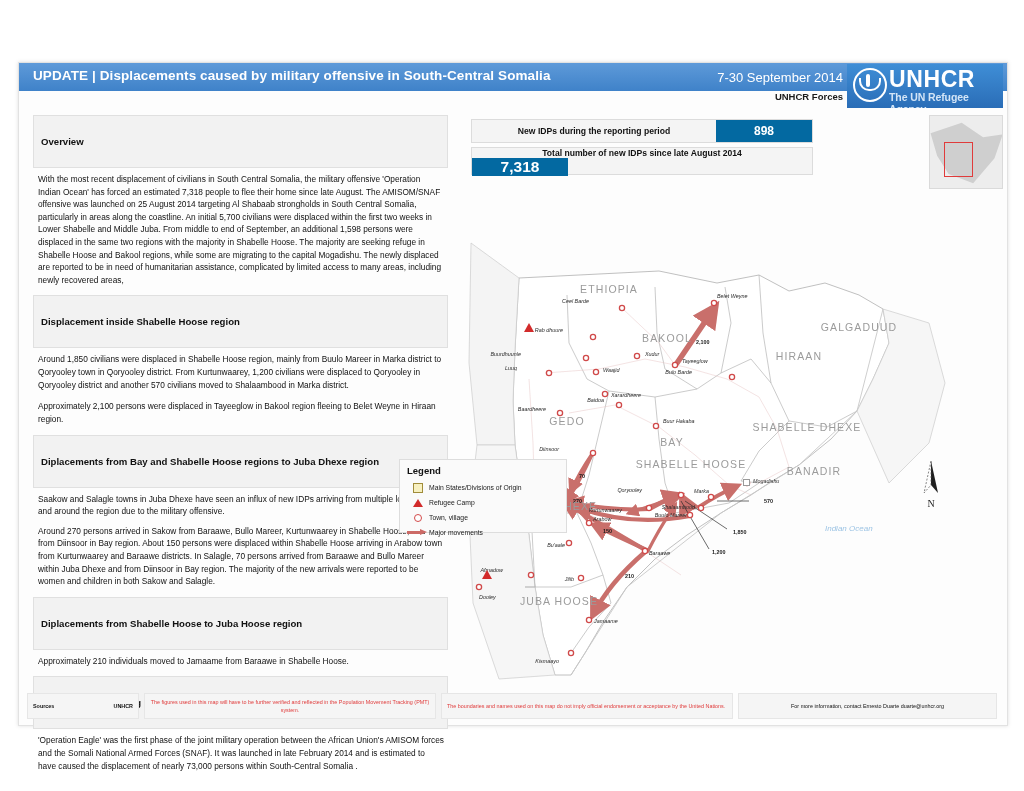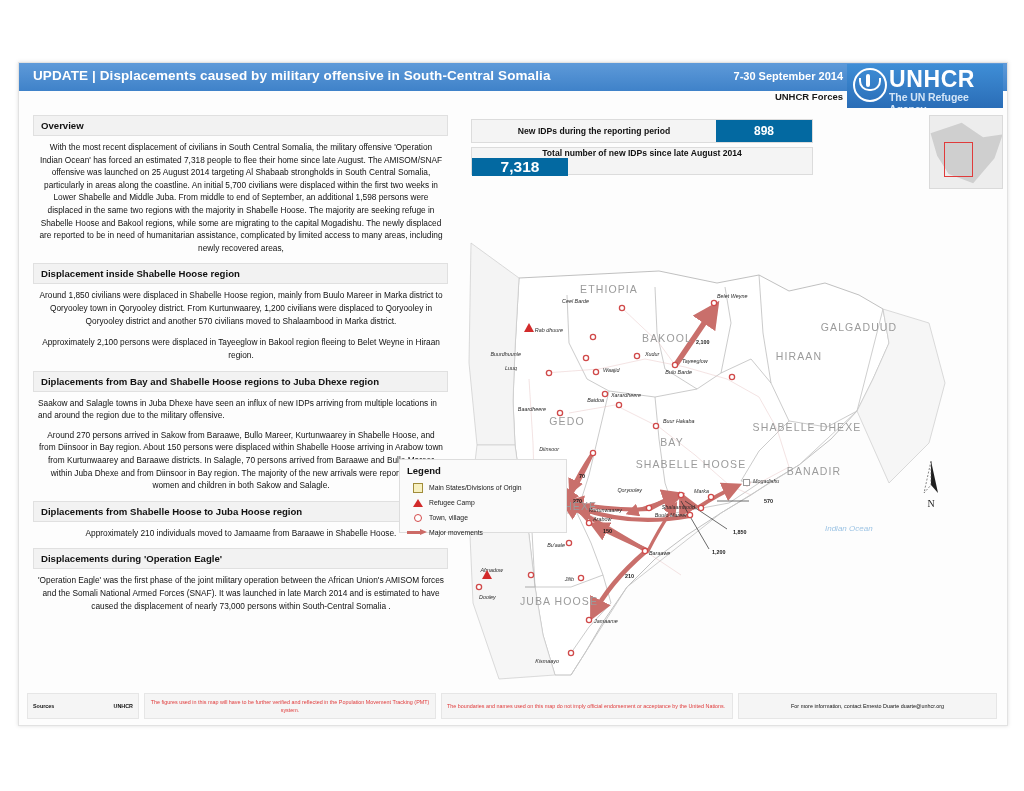--- a/index.html
+++ b/index.html
@@ -29,21 +29,21 @@
     background: #4d8fd4;
     background: linear-gradient(#5e9ad9, #3f82c9);
   }
   .hdr-title {
     position: absolute; left: 14px; top: 5px;
     color: #ffffff; font-size: 13.5px; font-weight: bold;
     letter-spacing: 0.1px; white-space: nowrap;
   }
   .hdr-date {
     position: absolute; right: 164px; top: 7px;
-    color: #ffffff; font-size: 11px; font-weight: bold;
+    color: #ffffff; font-size: 13px; font-weight: normal;
     white-space: nowrap;
   }
   .hdr-sub {
     position: absolute; right: 164px; top: 28px;
     color: #1a1a1a; font-size: 9.5px; font-weight: bold;
     white-space: nowrap;
   }
   .logo-box {
     position: absolute; right: 4px; top: 1px;
     width: 156px; height: 44px;
@@ -76,31 +76,31 @@
     position: absolute; left: 42px; top: 27px;
     color: #d3e5f7; font-size: 10.5px; font-weight: bold;
     letter-spacing: -0.1px;
   }
 
   
   #leftcol { position: absolute; left: 14px; top: 52px; width: 415px; }
   .sec-head {
     background: #f2f2f2;
     border: 1px solid #e0e0e0;
-    padding: 4px 7px;
+    padding: 20px 7px;
     font-size: 9.6px; font-weight: bold; color: #111;
     margin-bottom: 5px;
   }
   .sec-body {
     font-size: 8.3px; color: #111; line-height: 1.52;
     padding: 0 4px 0 5px; margin-bottom: 9px;
     text-align: left;
   }
   .sec-body p { margin: 0 0 7px 0; }
-  .sec-body p:last-child { margin-bottom: 0; text-align: center; }
+  .sec-body p:last-child { margin-bottom: 0; }
 
   
   .stat {
     position: absolute; height: 22px;
     border: 1px solid #dcdcdc; background: #f4f4f4;
     display: flex; align-items: stretch; text-align: center;
   }
   .stat-label {
     flex: 1; display: flex; align-items: center; justify-content: center;
     font-size: 8.6px; font-weight: bold; color: #111;
@@ -237,21 +237,21 @@
         <p>Around 270 persons arrived in Sakow from Baraawe, Bullo Mareer, Kurtunwaarey in Shabelle Hoose, and from Diinsoor in Bay region. About 150 persons were displaced within Shabelle Hoose arriving in Arabow town from Kurtunwaarey  and Baraawe districts. In Salagle, 70 persons arrived from Baraawe and Bullo Mareer within Juba Dhexe and from Diinsoor in Bay region. The majority of the new arrivals were reported to be women and children in both Sakow and Salagle.</p>
       </div>
 
       <div class="sec-head">Diplacements from Shabelle Hoose to Juba Hoose region</div>
       <div class="sec-body">
         <p>Approximately 210 individuals moved to Jamaame from Baraawe in Shabelle Hoose.</p>
       </div>
 
       <div class="sec-head">Displacements during 'Operation Eagle'</div>
       <div class="sec-body">
-        <p>'Operation Eagle' was the first phase of the joint military operation between the African Union's AMISOM forces and the Somali National Armed Forces (SNAF). It was launched in late March 2014 and is estimated to have caused the displacement of nearly 73,000 persons within South-Central Somalia .</p>
+        <p>'Operation Eagle' was the first phase of the joint military operation between the African Union's AMISOM forces and the Somali National Armed Forces (SNAF). It was launched in late February 2014 and is estimated to have caused the displacement of nearly 73,000 persons within South-Central Somalia .</p>
       </div>
     </div>
 
     <div class="stat" id="stat1">
       <div class="stat-label">New IDPs during the reporting period</div>
       <div class="stat-val">898</div>
     </div>
     <div class="stat" id="stat2">
       <div class="stat-label">Total number of new IDPs  since late August 2014</div>
       <div class="stat-val">7,318</div>

